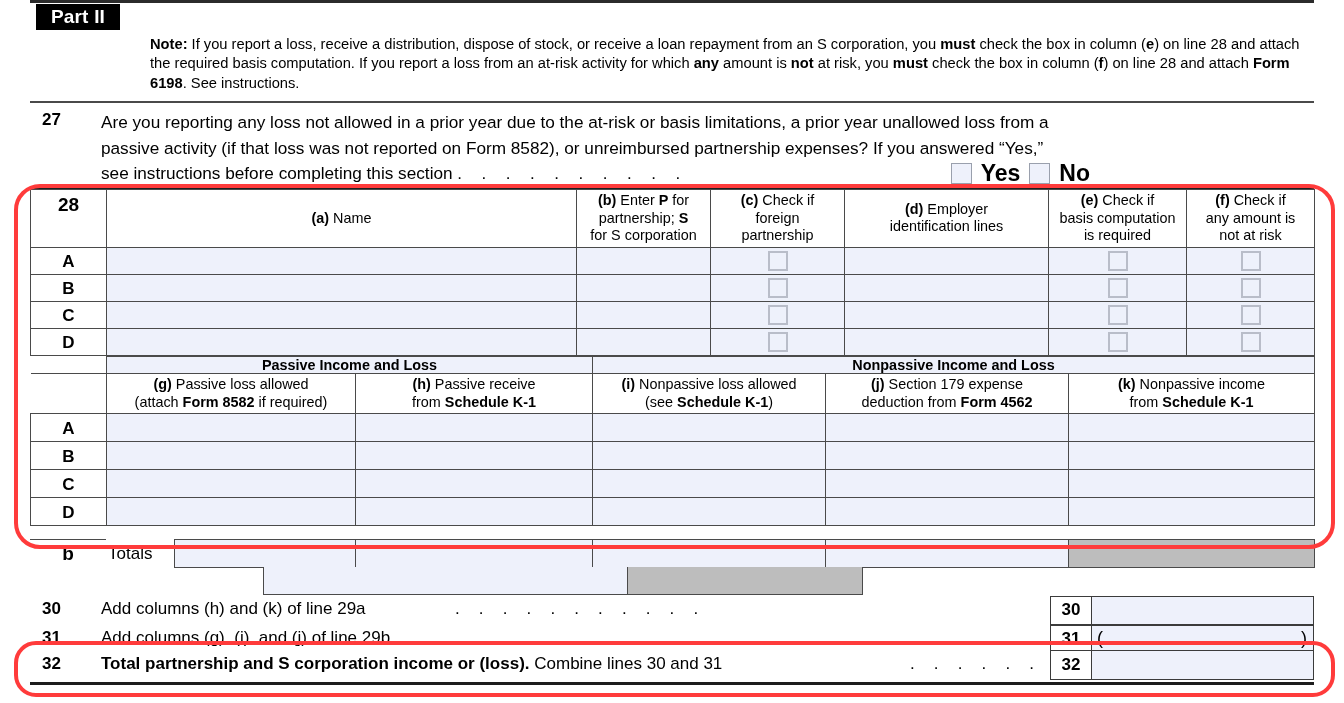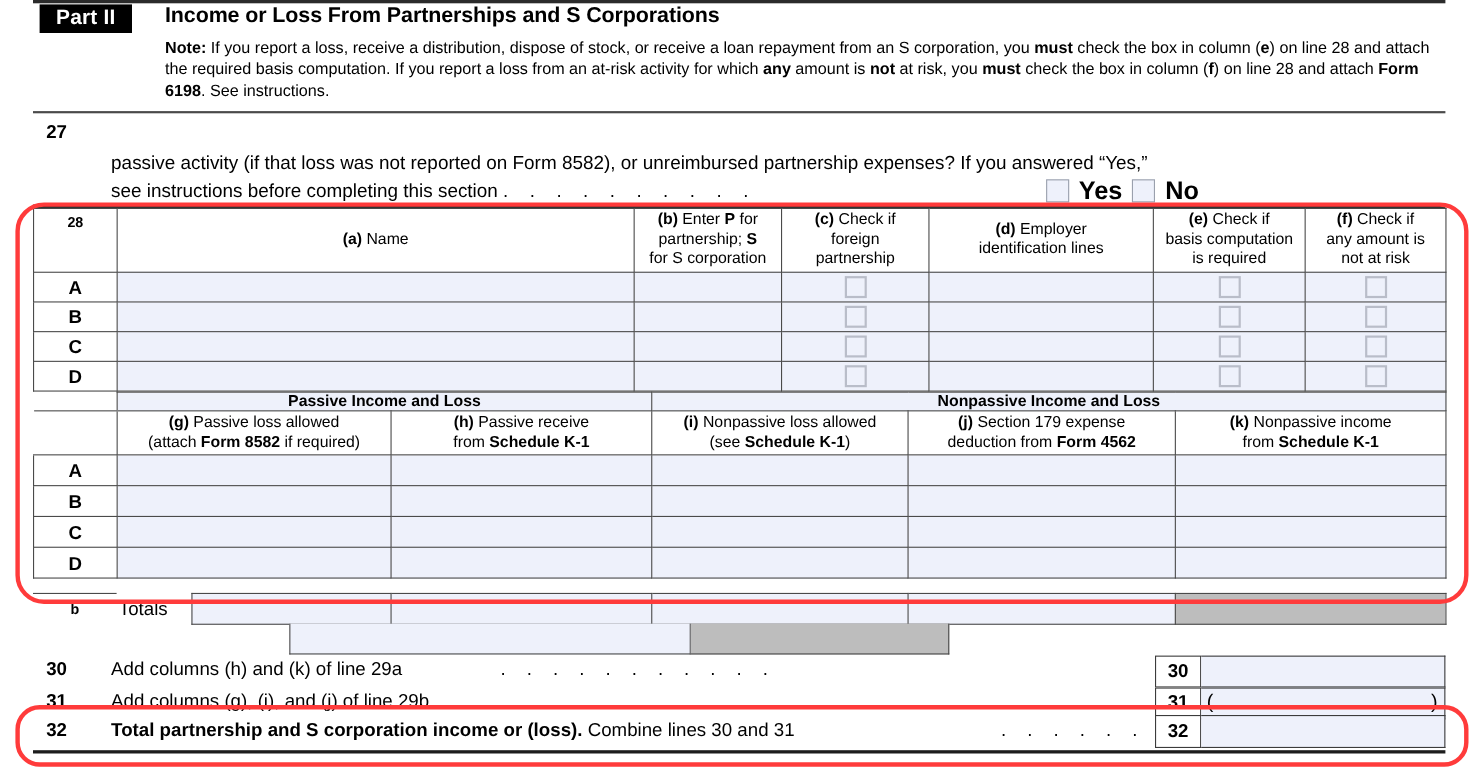--- a/index.html
+++ b/index.html
@@ -57,21 +57,21 @@
     font-size:14.4px;
     background:#eef1fb;
   }
   .tbl td.hdr{background:#fff;text-align:center;line-height:17.5px;padding:2px 2px;}
   .tbl td.rowlabel{
     background:#fff;text-align:center;font-weight:bold;font-size:17px;
     vertical-align:bottom;padding-bottom:2px;
   }
   .tbl td.white{background:#fff;}
   .tbl td.gray{background:#bdbdbd;}
-  .tbl td.num{background:#fff;text-align:center;font-weight:bold;font-size:13px;}
+  .tbl td.num{background:#fff;text-align:center;font-weight:bold;font-size:19px;}
   .cb-cell{background:#fff;text-align:center;}
   .cb{
     display:inline-block;width:20px;height:20px;
     background:#eef1fb;border:2px solid #b9bdc9;box-sizing:border-box;
     vertical-align:middle;
   }
   .sec-hdr{
     background:#fff;text-align:center;font-weight:bold;font-size:17.6px;
     padding:2px 0;
   }
@@ -105,28 +105,27 @@
   }
 </style>
 </head>
 <body>
 
 <div class="page">
 
   <div class="rule-top"></div>
   <div class="part-head">
     <div class="part-badge">Part II</div>
-    <div class="part-title">Income or Loss From Partnerships and S Corporations</div>
     <div class="note"><span class="b">Note:</span><span> If you report a loss, receive a distribution, dispose of stock, or receive a loan repayment from an S corporation, you </span><span class="b">must</span><span> check the box in column (</span><span class="b">e</span><span>) on line 28 and attach the required basis computation. If you report a loss from an at-risk activity for which  </span><span class="b">any</span><span> amount is </span><span class="b">not</span><span> at risk, you </span><span class="b">must</span><span> check the box in column (</span><span class="b">f</span><span>) on line 28 and attach </span><span class="b">Form 6198</span><span>. See instructions.</span></div>
   </div>
   <div class="rule-under-note"></div>
 
   <div class="l27-num">27</div>
   <div class="l27-text">
-    <br>
+    <span>Are you reporting any loss not allowed in a prior year due to the at-risk or basis limitations, a prior year unallowed loss from a</span><br>
     <span>passive activity (if that loss was not reported on Form 8582), or unreimbursed partnership expenses? If you answered “Yes,”</span><br>
     <span>see instructions before completing this section</span>
     <span class="dots27">. . . . . . . . . .</span>
   </div>
   <div class="yesno">
     <span class="cbx"></span>
     <span class="yn-label">Yes</span>
     <span class="cbx"></span>
     <span class="yn-label">No</span>
   </div>

